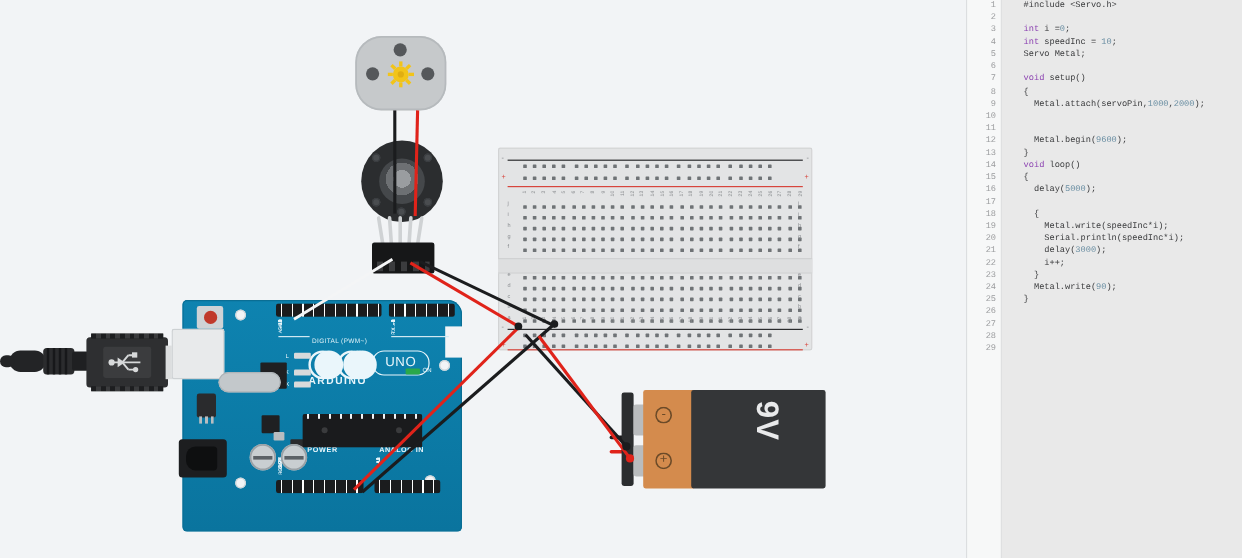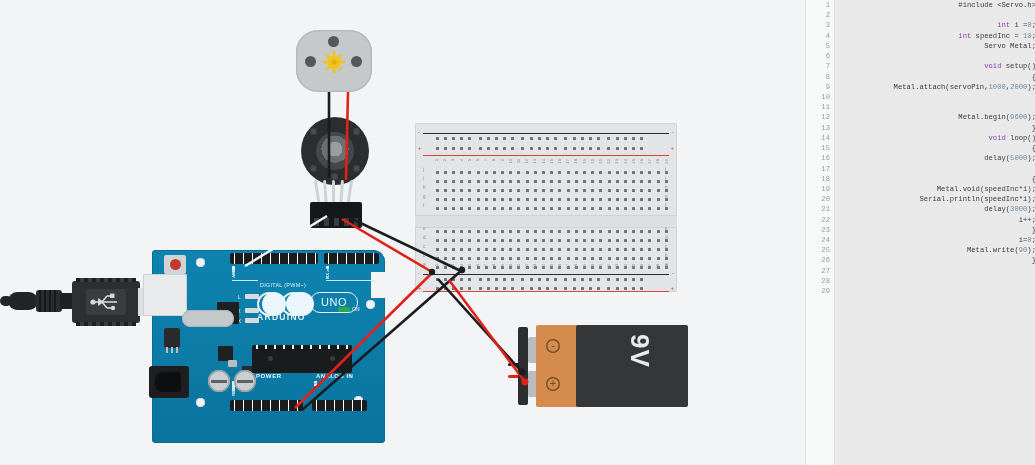--- a/index.html
+++ b/index.html
@@ -126,21 +126,21 @@
   .wires{position:absolute;left:0;top:0;width:805px;height:465px;pointer-events:none;}
 
   
   .codepanel{position:absolute;left:805px;top:0;width:230px;height:465px;background:#e9e9e9;
     border-left:1px solid #dcdee0;}
   .gutter{position:absolute;left:0;top:0;width:28px;height:465px;background:#f7f8f8;border-right:1px solid #dfe0e1;}
   .gutter div{color:#9b9c9e;font-family:"Liberation Mono",monospace;font-size:7.2px;line-height:10.22px;
     text-align:right;padding-right:4px;}
   .code{position:absolute;left:29px;top:0;width:201px;height:465px;overflow:hidden;}
   .code div{font-family:"Liberation Mono",monospace;font-size:7.2px;line-height:10.22px;color:#3a3b3d;
-    white-space:pre;padding-left:5px;text-align:right;}
+    white-space:pre;padding-left:18px;}
   .kw{color:#8a3fb0;}
   .num{color:#6b8fa3;}
 </style>
 </head>
 <body>
 
 <div class="canvas">
 
   <div class="usb">
     <div class="usb-cordtip"></div>
@@ -920,22 +920,21 @@
       <div><span>  Metal.attach(servoPin,</span><span class="num">1000</span><span>,</span><span class="num">2000</span><span>);</span></div>
       <div>&nbsp;</div>
       <div>&nbsp;</div>
       <div><span>  Metal.begin(</span><span class="num">9600</span><span>);</span></div>
       <div><span>}</span></div>
       <div><span class="kw">void</span><span> loop()</span></div>
       <div><span>{</span></div>
       <div><span>  delay(</span><span class="num">5000</span><span>);</span></div>
       <div>&nbsp;</div>
       <div><span>  {</span></div>
-      <div><span>    Metal.void(speedInc*i);</span></div>
+      <div><span>    Metal.write(speedInc*i);</span></div>
       <div><span>    Serial.println(speedInc*i);</span></div>
       <div><span>    delay(</span><span class="num">3000</span><span>);</span></div>
       <div><span>    i++;</span></div>
       <div><span>  }</span></div>
-      <div><span>  i=</span><span class="num">0</span><span>;</span></div>
       <div><span>  Metal.write(</span><span class="num">90</span><span>);</span></div>
       <div><span>}</span></div>
     </div>
 </div>
 
 </body></html>

